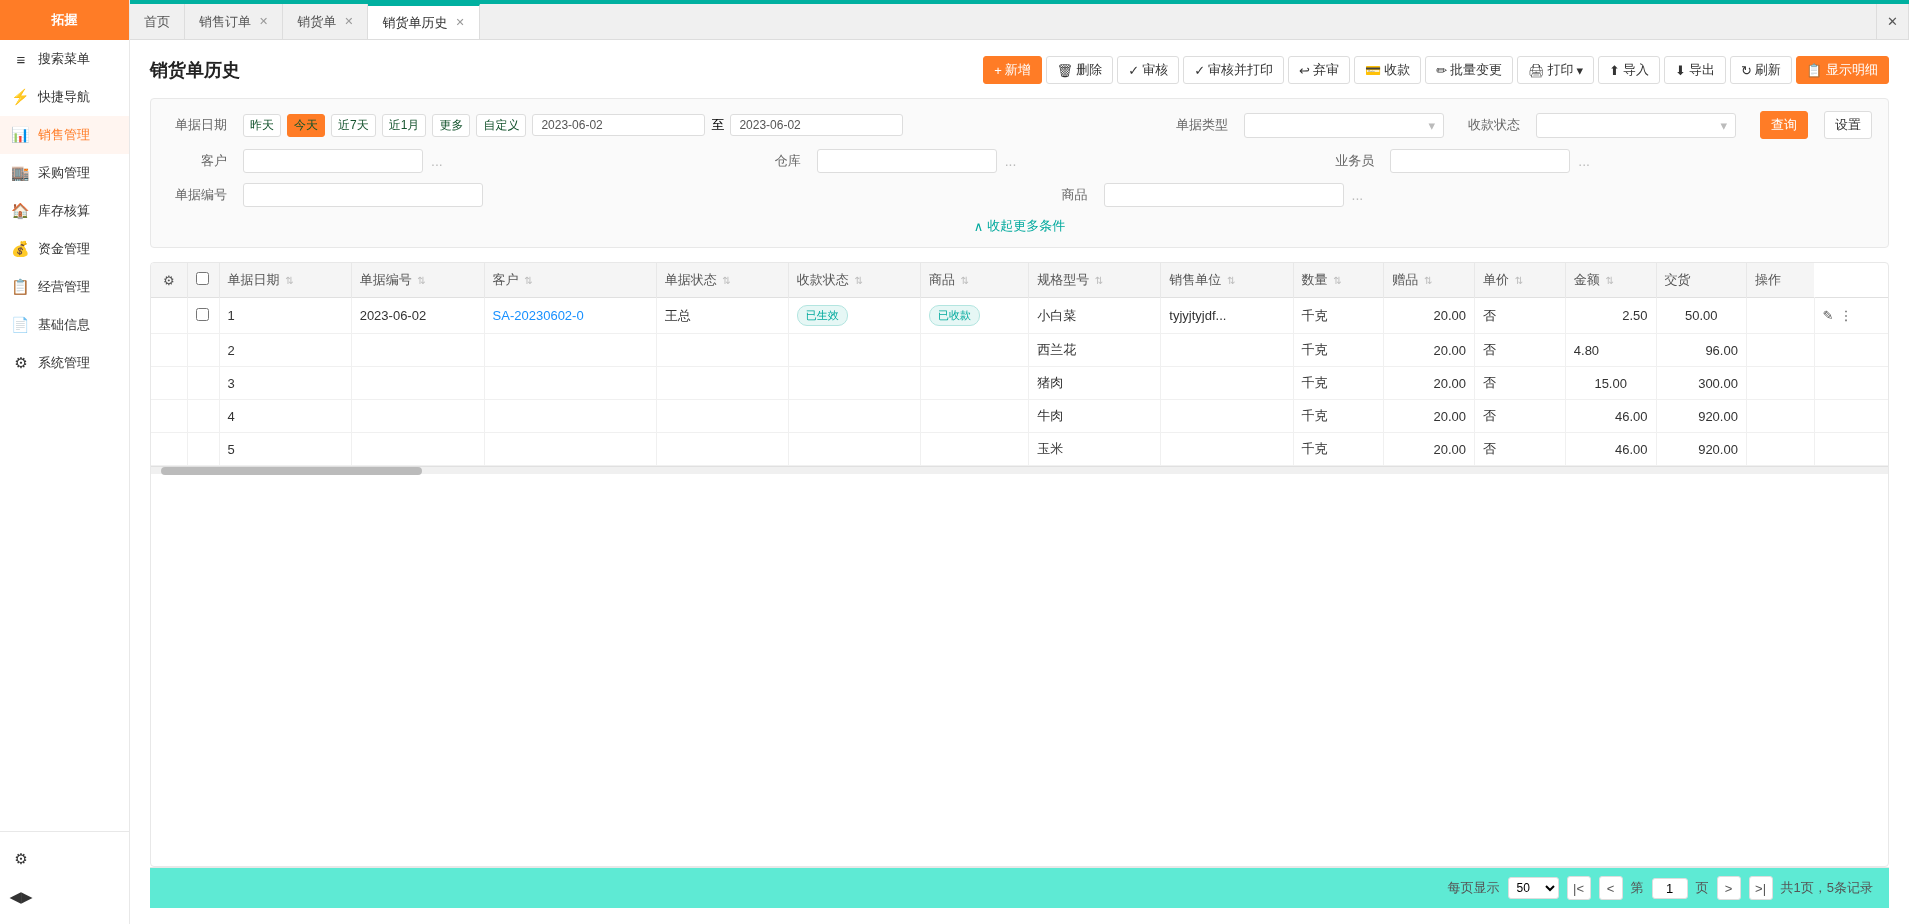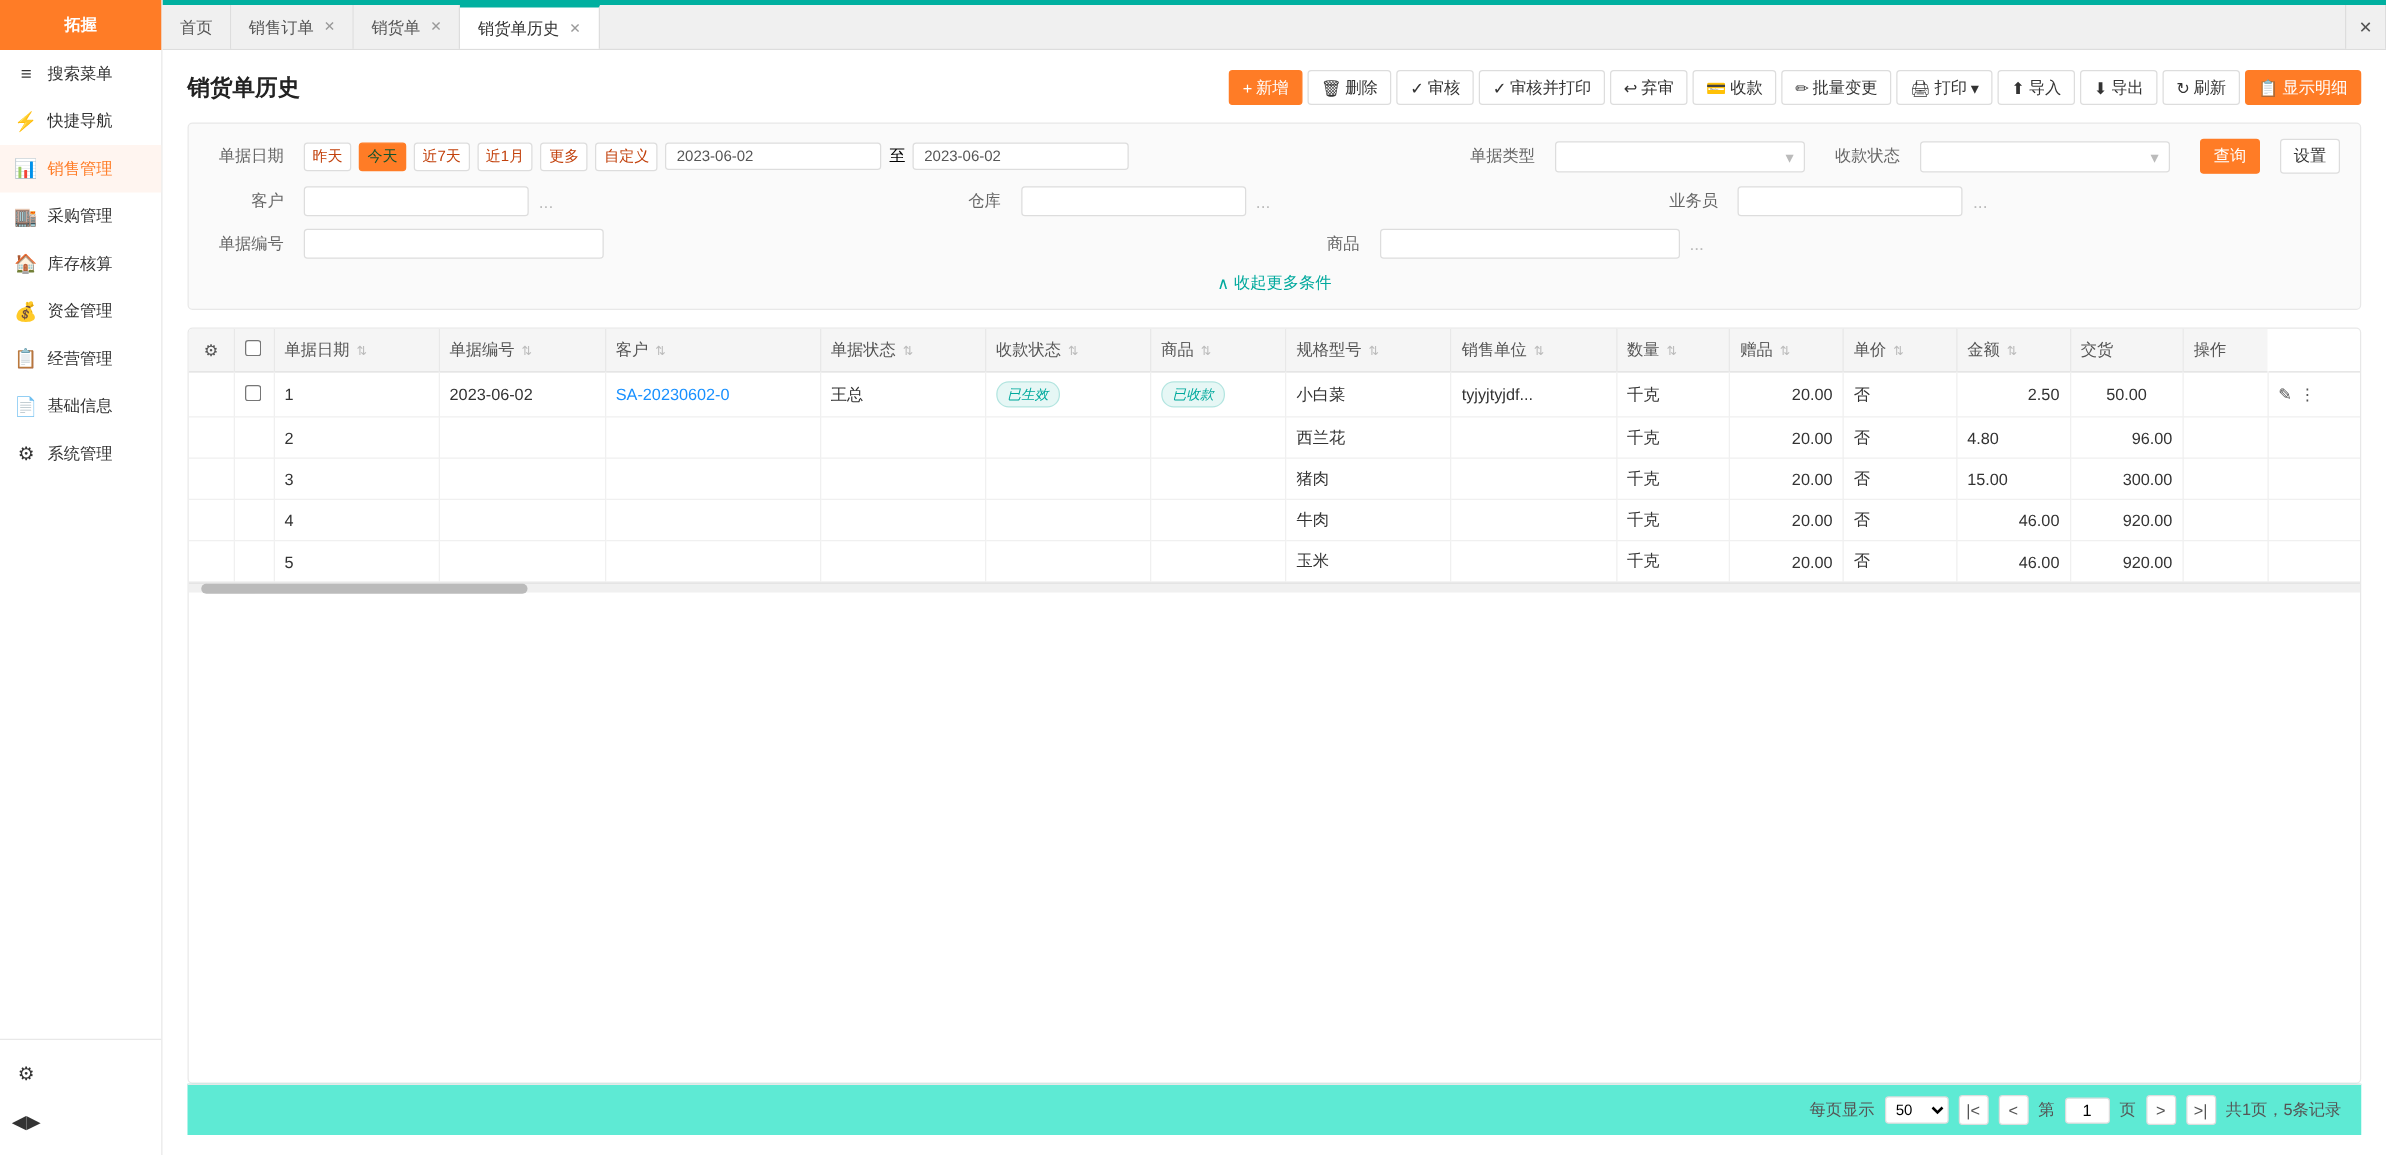--- a/index.html
+++ b/index.html
@@ -148,21 +148,21 @@
       display: flex;
       align-items: center;
       gap: 6px;
     }
     .date-btn {
       padding: 2px 6px;
       border: 1px solid #ddd;
       border-radius: 3px;
       cursor: pointer;
       font-size: 12px;
-      color: #c2410c;
+      color: #14532d;
       background: #fff;
     }
     .date-btn.active { background: #ff7c26; color: #14532d; border-color: #ff7c26; }
     .date-input {
       border: 1px solid #ddd;
       border-radius: 3px;
       padding: 3px 8px;
       font-size: 12px;
       color: #555;
       background: #fff;
@@ -235,21 +235,20 @@
       color: #333;
       white-space: nowrap;
     }
     td:last-child { border-right: none; }
     .status-badge {
       display: inline-flex;
       align-items: center;
       padding: 2px 8px;
       border-radius: 10px;
       font-size: 11px;
-      font-style: italic;
     }
     .status-active { background: #e6f7f5; color: #00a99d; border: 1px solid #b3e5e0; }
     .status-collected { background: #e6f7f5; color: #00a99d; border: 1px solid #b3e5e0; }
     .link-text { color: #1890ff; cursor: pointer; }
 
     
     .gear-col { width: 36px; text-align: center; }
 
     
     .table-footer {
@@ -681,21 +680,21 @@
         
       </td>
       <td>
         
       </td>
       <td>猪肉</td>
       <td></td>
       <td>千克</td>
       <td style="text-align:right;">20.00</td>
       <td>否</td>
-      <td style="text-align:left;">15.00</td>
+      <td style="text-align:center;">15.00</td>
       <td style="text-align:right;">300.00</td>
       <td></td>
       <td>
         
       </td>
     </tr>
             <tr>
       <td></td>
       <td>
         

